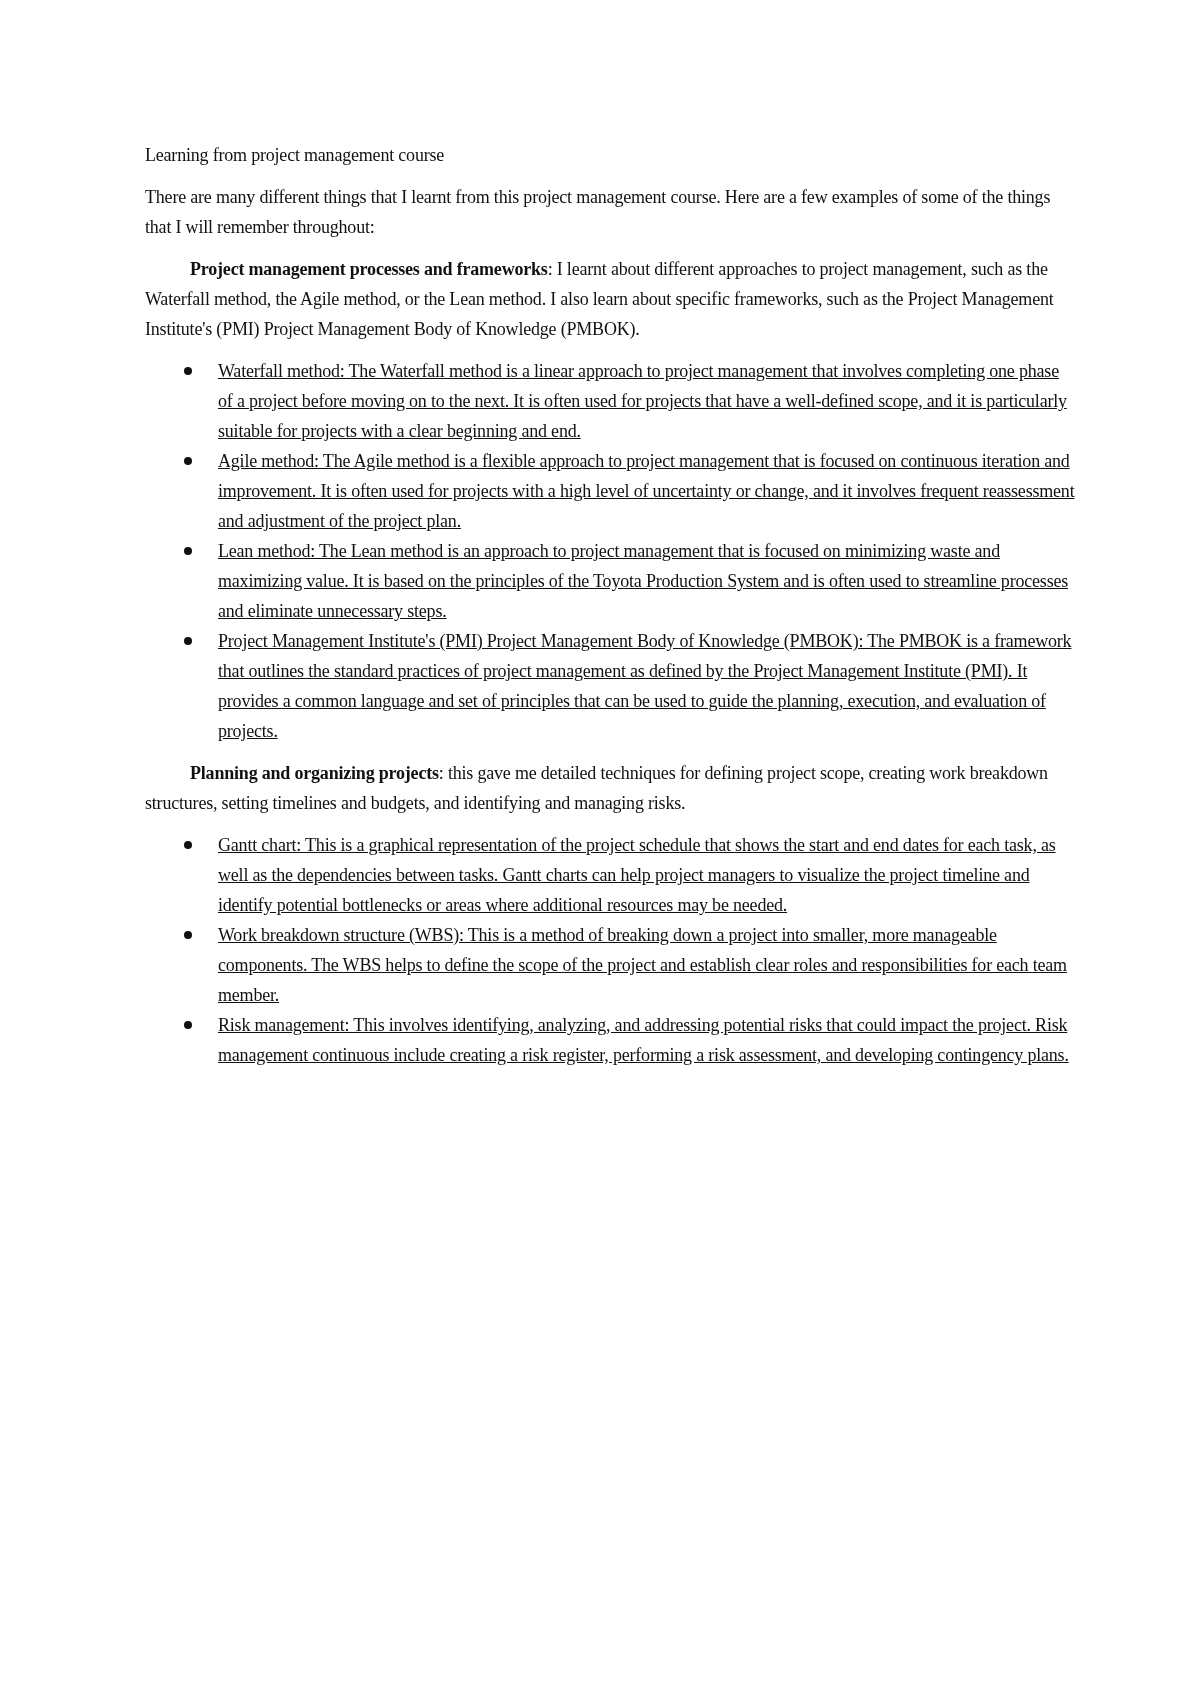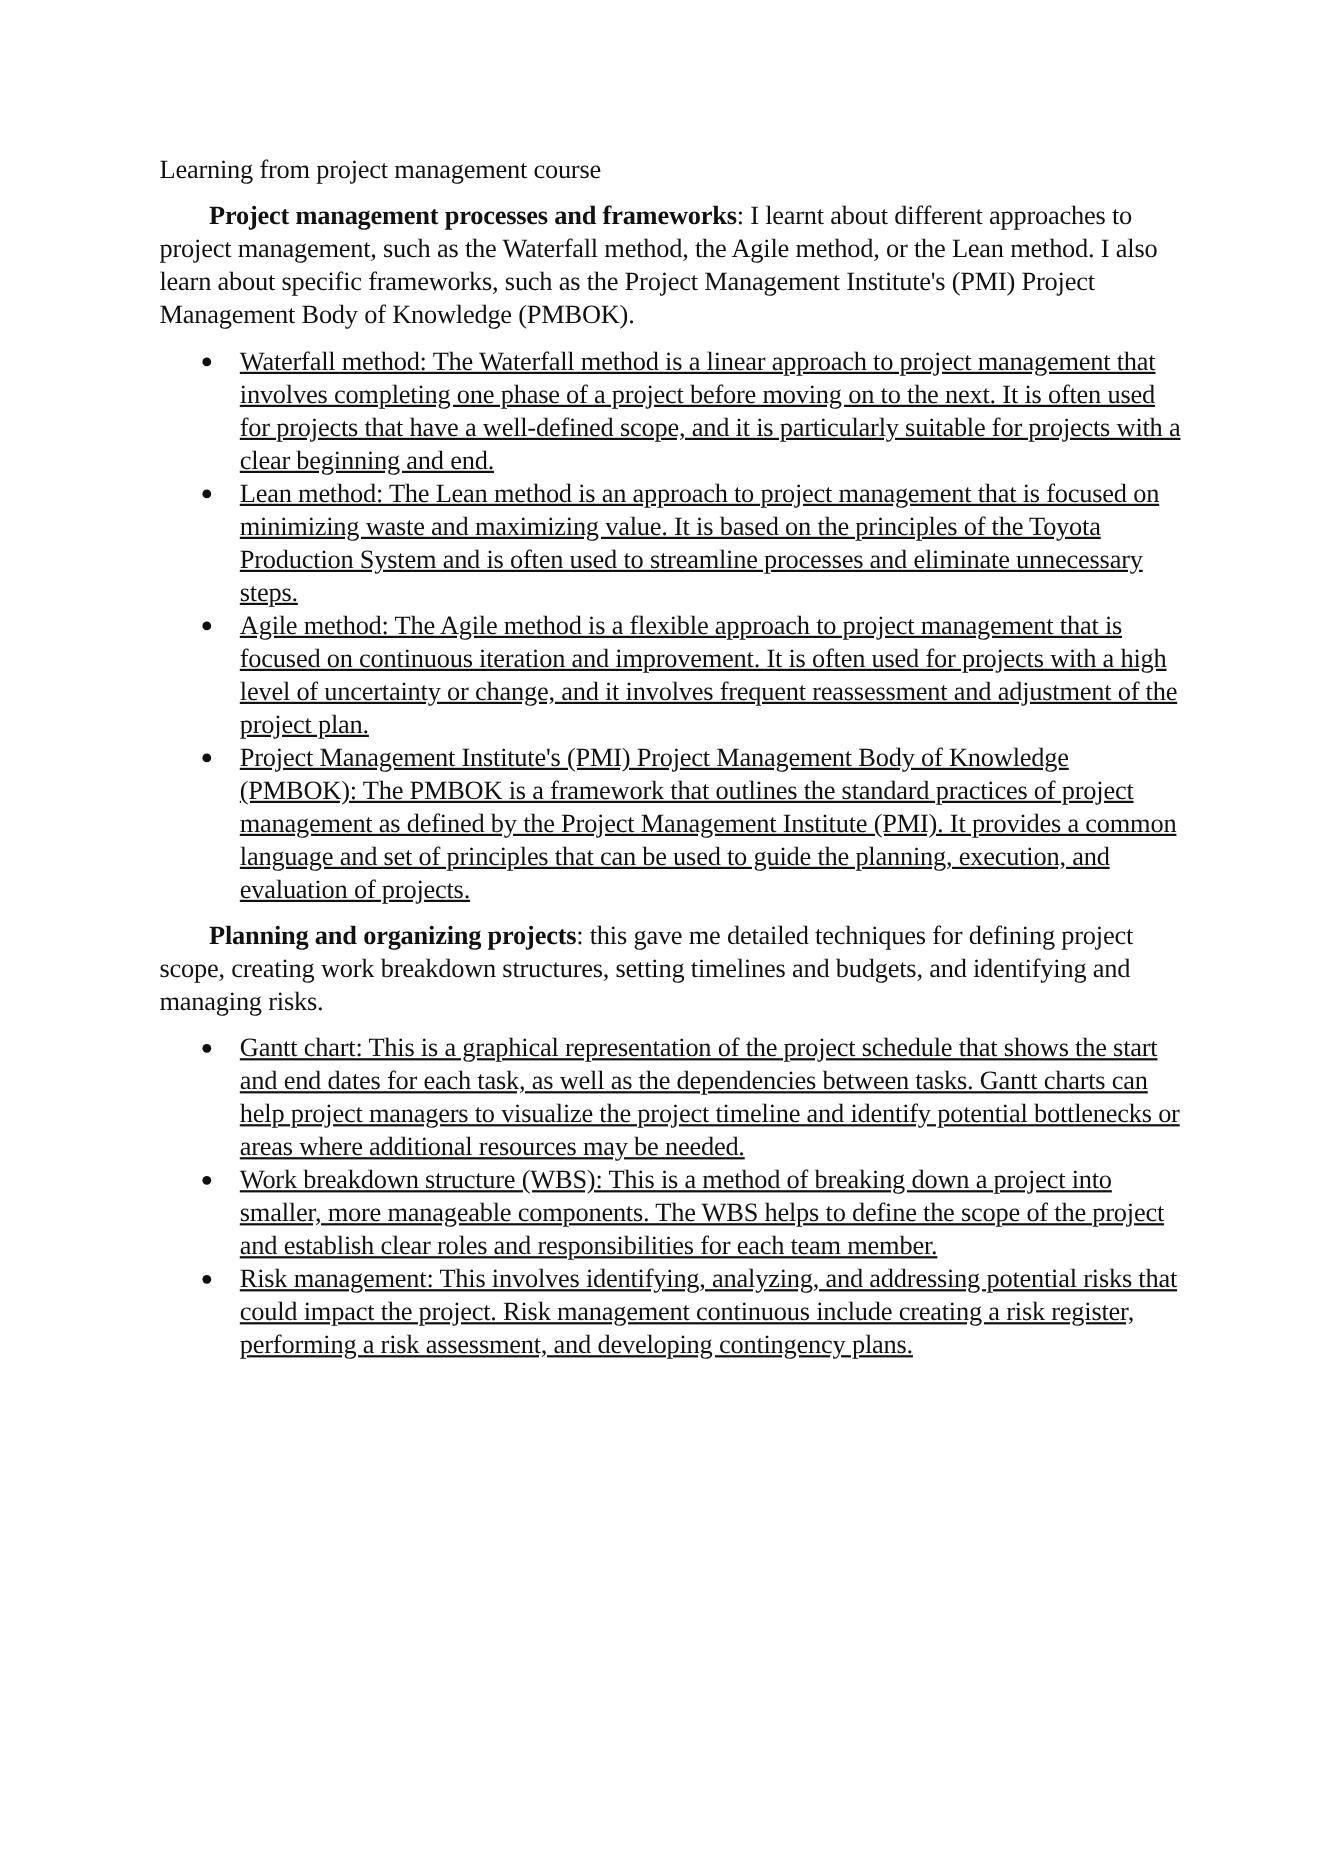--- a/index.html
+++ b/index.html
@@ -1,43 +1,44 @@
 <!DOCTYPE html>
 <html><head>
 <meta charset="utf-8">
 <style>
   html, body { margin: 0; padding: 0; background: #ffffff; }
   body { width: 1200px; height: 1698px; position: relative; overflow: hidden; }
   .page {
     position: absolute; left: 145px; top: 140px; width: 930px;
     font-family: "Liberation Serif", "DejaVu Serif", serif;
-    font-size: 24px; line-height: 30px; color: #111;
+    font-size: 18px; line-height: 30px; color: #111;
     letter-spacing: -0.2px;
   }
   p { margin: 0 0 12px 0; }
   .title { margin-bottom: 12px; }
   ul { margin: 0 0 12px 0; padding-left: 73px; list-style: none; }
   li { position: relative; margin: 0; text-decoration: underline; }
   li::before {
     content: ""; position: absolute; left: -34px; top: 11px;
     width: 8px; height: 8px; border-radius: 50%; background: #111;
   }
   b { font-weight: bold; margin-left: 45px; }
 </style>
 </head>
 <body>
 
 <div class="page">
   <p class="title">Learning from project management course</p>
+  <p>There are many different things that I learnt from this project management course. Here are a few examples of some of the things that I will remember throughout:</p>
 
   <p><b>Project management processes and frameworks</b><span>: I learnt about different approaches to project management, such as the Waterfall method, the Agile method, or the Lean method. I also learn about specific frameworks, such as the Project Management Institute's (PMI) Project Management Body of Knowledge (PMBOK).</span></p>
   <ul>
     <li>Waterfall method: The Waterfall method is a linear approach to project management that involves completing one phase of a project before moving on to the next. It is often used for projects that have a well-defined scope, and it is particularly suitable for projects with a clear beginning and end.</li>
+    <li>Agile method: The Agile method is a flexible approach to project management that is focused on continuous iteration and improvement. It is often used for projects with a high level of uncertainty or change, and it involves frequent reassessment and adjustment of the project plan.</li>
     <li>Lean method: The Lean method is an approach to project management that is focused on minimizing waste and maximizing value. It is based on the principles of the Toyota Production System and is often used to streamline processes and eliminate unnecessary steps.</li>
-    <li>Agile method: The Agile method is a flexible approach to project management that is focused on continuous iteration and improvement. It is often used for projects with a high level of uncertainty or change, and it involves frequent reassessment and adjustment of the project plan.</li>
     <li>Project Management Institute's (PMI) Project Management Body of Knowledge (PMBOK): The PMBOK is a framework that outlines the standard practices of project management as defined by the Project Management Institute (PMI). It provides a common language and set of principles that can be used to guide the planning, execution, and evaluation of projects.</li>
   </ul>
 
   <p><b>Planning and organizing projects</b><span>: this gave me detailed techniques for defining project scope, creating work breakdown structures, setting timelines and budgets, and identifying and managing risks.</span></p>
   <ul>
     <li>Gantt chart: This is a graphical representation of the project schedule that shows the start and end dates for each task, as well as the dependencies between tasks. Gantt charts can help project managers to visualize the project timeline and identify potential bottlenecks or areas where additional resources may be needed.</li>
     <li>Work breakdown structure (WBS): This is a method of breaking down a project into smaller, more manageable components. The WBS helps to define the scope of the project and establish clear roles and responsibilities for each team member.</li>
     <li>Risk management: This involves identifying, analyzing, and addressing potential risks that could impact the project. Risk management continuous include creating a risk register, performing a risk assessment, and developing contingency plans.</li>
   </ul>
 </div>

